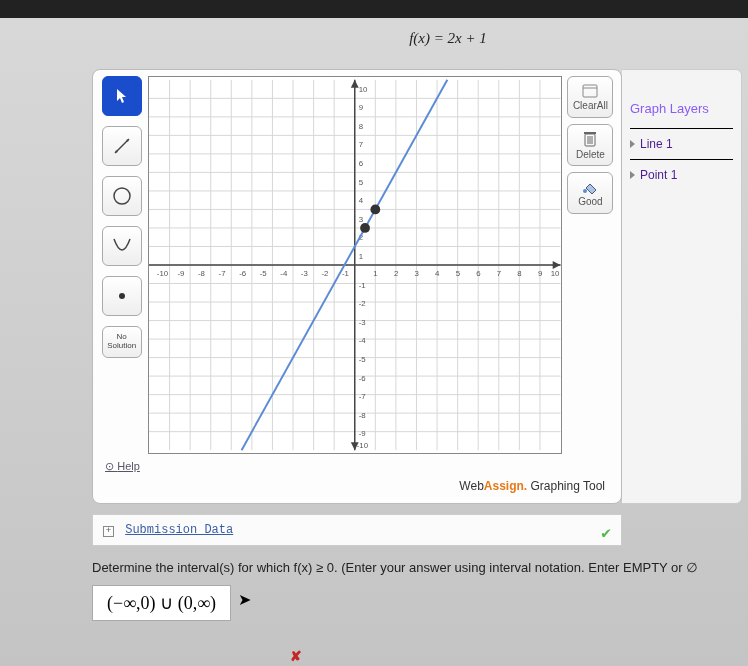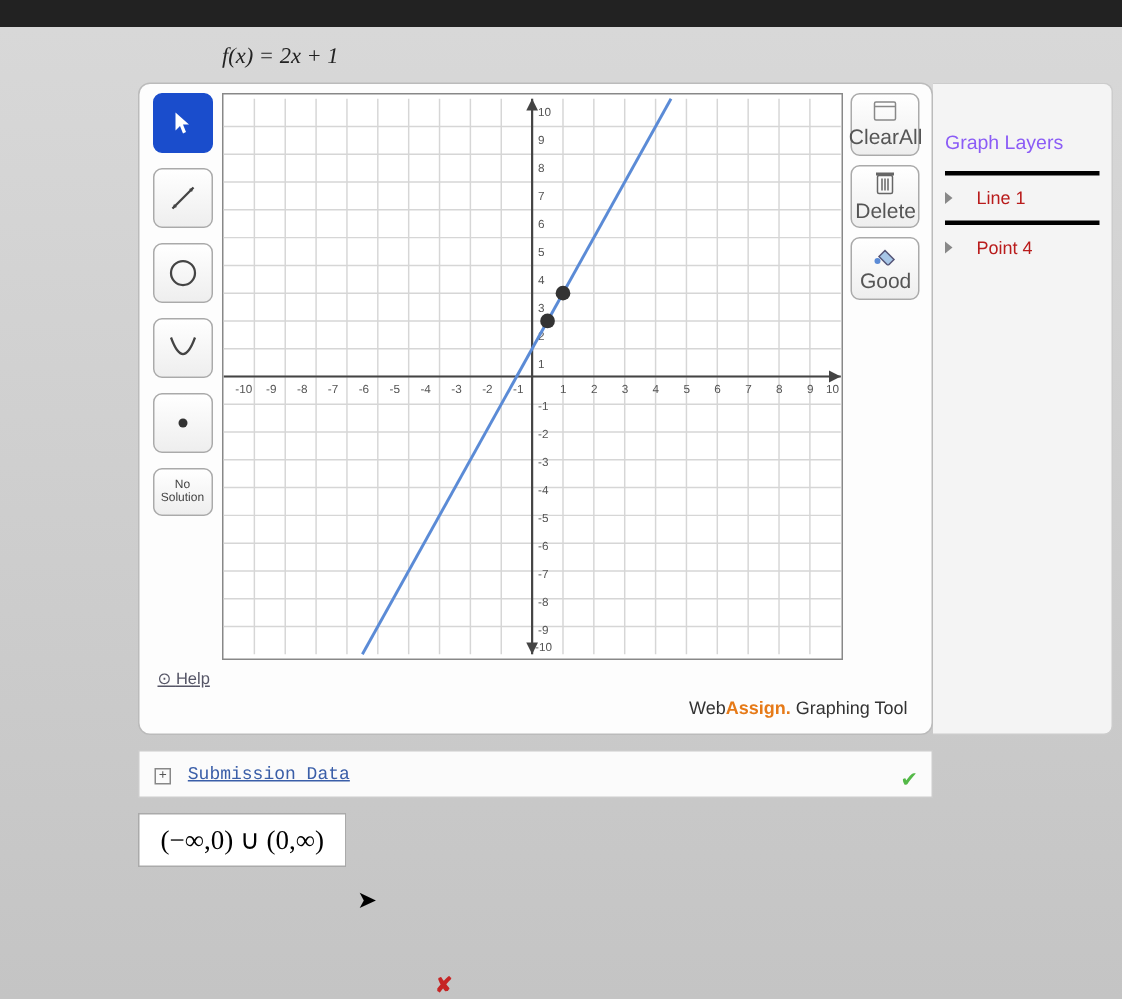--- a/index.html
+++ b/index.html
@@ -15,22 +15,23 @@
       background: linear-gradient(180deg, #d8d8d8 0%, #c4c4c4 100%);
       padding: 12px 0 0 0;
       border-top: 18px solid #222;
       height: 100%;
     }
     .equation {
       font-family: 'Times New Roman', serif;
       font-size: 15px;
       font-style: italic;
       margin-left: 148px;
-      margin-bottom: 8px;
+      margin-bottom: 22px;
       color: #222;
+      text-align: center;
     }
     .main-row {
       display: flex;
       gap: 0;
       padding-left: 92px;
     }
     .graph-panel {
       background: #fdfdfd;
       border: 1px solid #bbb;
       border-radius: 8px;
@@ -69,40 +70,40 @@
       background: #fff;
     }
     .canvas-wrap svg { width: 100%; height: 100%; display: block; }
     .right-tool-col {
       display: flex; flex-direction: column; gap: 6px; width: 50px; align-items:center;
     }
     .right-tool {
       width: 46px; height: 42px; border:1px solid #aaa; border-radius:6px;
       background: linear-gradient(180deg,#fff,#eee);
       display:flex; flex-direction:column; align-items:center; justify-content:center;
-      font-size:14px; color:#555; gap:2px; cursor:pointer;
+      font-size:10px; color:#555; gap:2px; cursor:pointer;
     }
     .help-link { font-size:11px; color:#556; margin:6px 0 0 6px; cursor:pointer; text-decoration:underline;}
     .footer-label {
       text-align:right; font-size:12px; color:#333; padding:6px 10px 4px;
     }
     .footer-label b { color:#000; }
     .footer-label .orange{color:#e67a18;font-weight:bold;}
     .layers-panel {
       width: 120px;
       background: #f4f4f4;
       border: 1px solid #ccc;
       border-left: none;
       border-radius: 0 6px 6px 0;
       padding: 10px 8px;
       font-size: 13px;
       color: #333;
     }
     .layers-panel h4 { font-size:13px; margin-bottom:12px; font-weight:normal; color:#8b5cf6;margin-top:21px;}
-    .layer-item { display:flex; align-items:center; gap:16px; padding:8px 0; border-top:3px solid #000000; font-size:12px; color:#b91c1c; cursor:pointer;}
+    .layer-item { display:flex; align-items:center; gap:5px; padding:8px 0; border-top:1px solid #000000; font-size:12px; color:#4c1d95; cursor:pointer;}
     .tri { width:0;height:0;border-top:4px solid transparent;border-bottom:4px solid transparent;border-left:5px solid #888;}
     .submission {
       margin: 10px 0 0 92px;
       width: 530px;
       border:1px solid #ccc;
       background:#fbfbfb;
       padding: 8px 10px;
       font-size:12px;
       font-family:Liberation Mono, monospace;
     }
@@ -300,30 +301,31 @@
     </div>
 
     <div class="layers-panel">
       <h4>Graph Layers</h4>
       <div class="layer-item">
         <span class="tri"></span>
         <span>Line 1</span>
       </div>
       <div class="layer-item">
         <span class="tri"></span>
-        <span>Point 4</span>
+        <span>Point 1</span>
       </div>
     </div>
   </div>
 
   <div class="submission">
     <span class="plus-box">+</span>
     <a>Submission Data</a>
     <span class="check">✔</span>
   </div>
 
 
+  <div class="question">Determine the interval(s) for which f(x) ≥ 0. (Enter your answer using interval notation. Enter EMPTY or ∅</div>
 
   <div class="answer-box">(−∞,0) ∪ (0,∞)</div>
 
   <div class="cursor-arrow">➤</div>
   <div class="red-x">✘</div>
 </div>
 
 </body></html>

